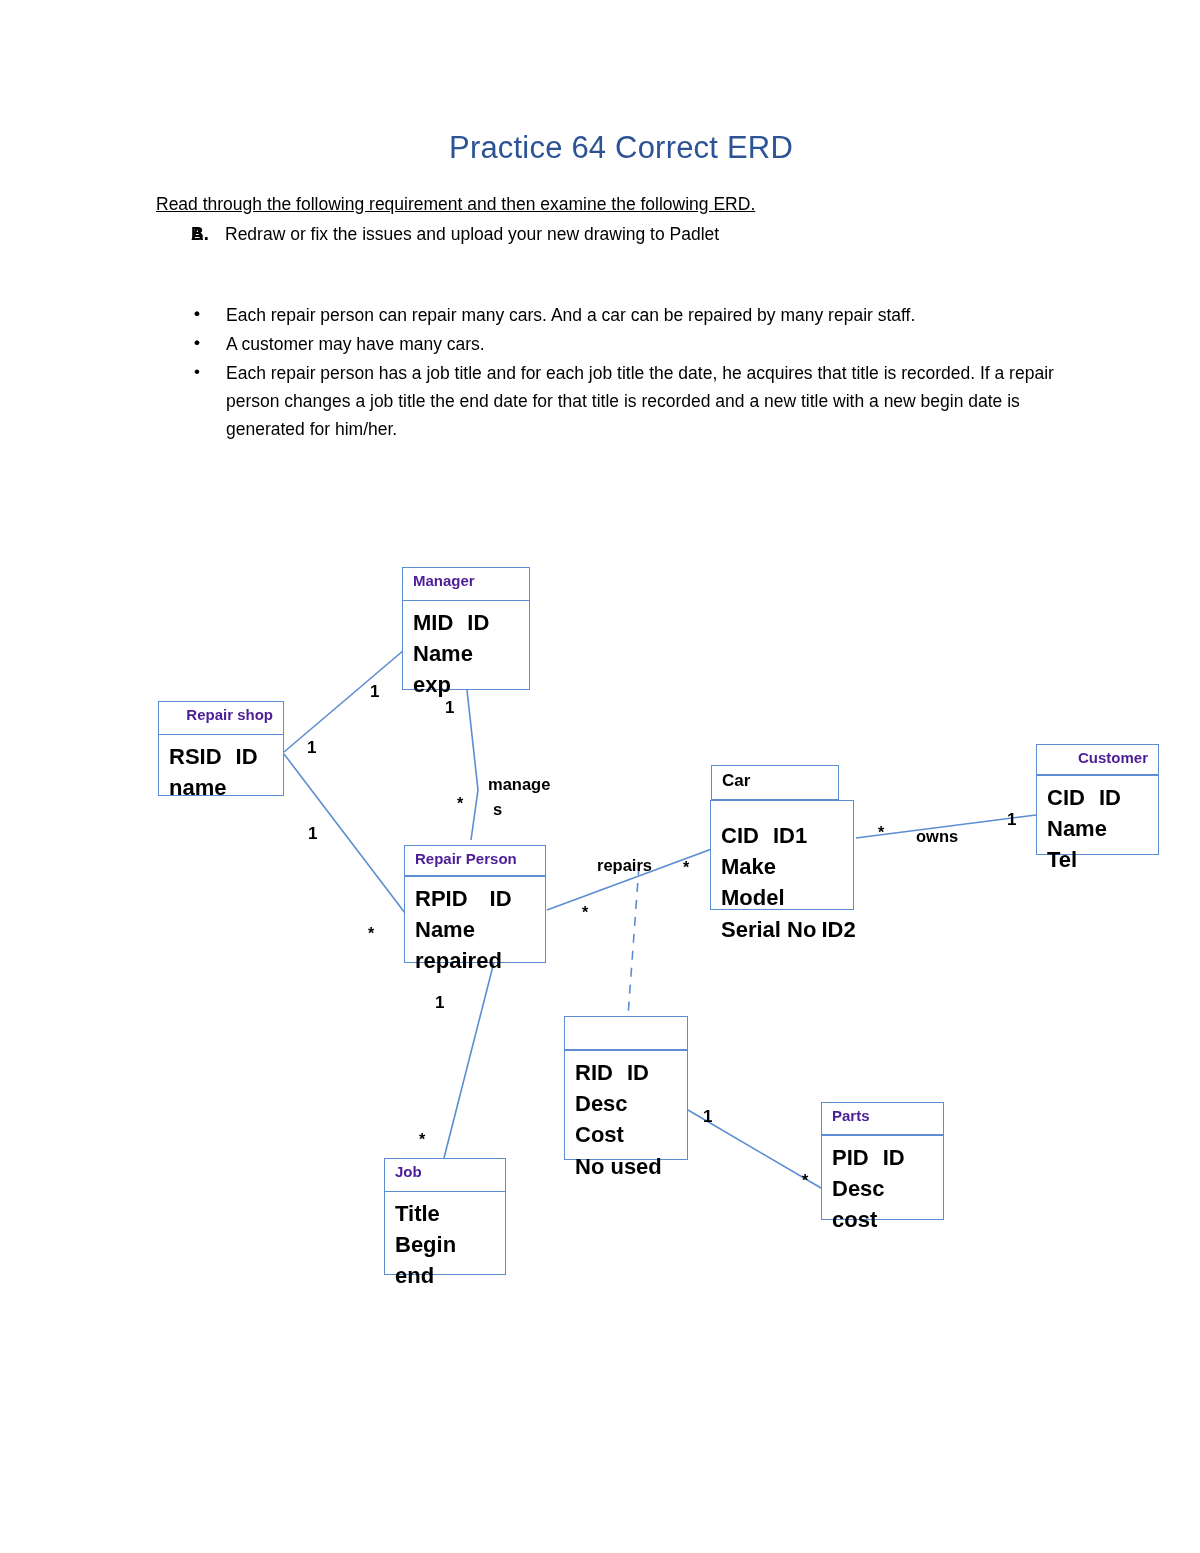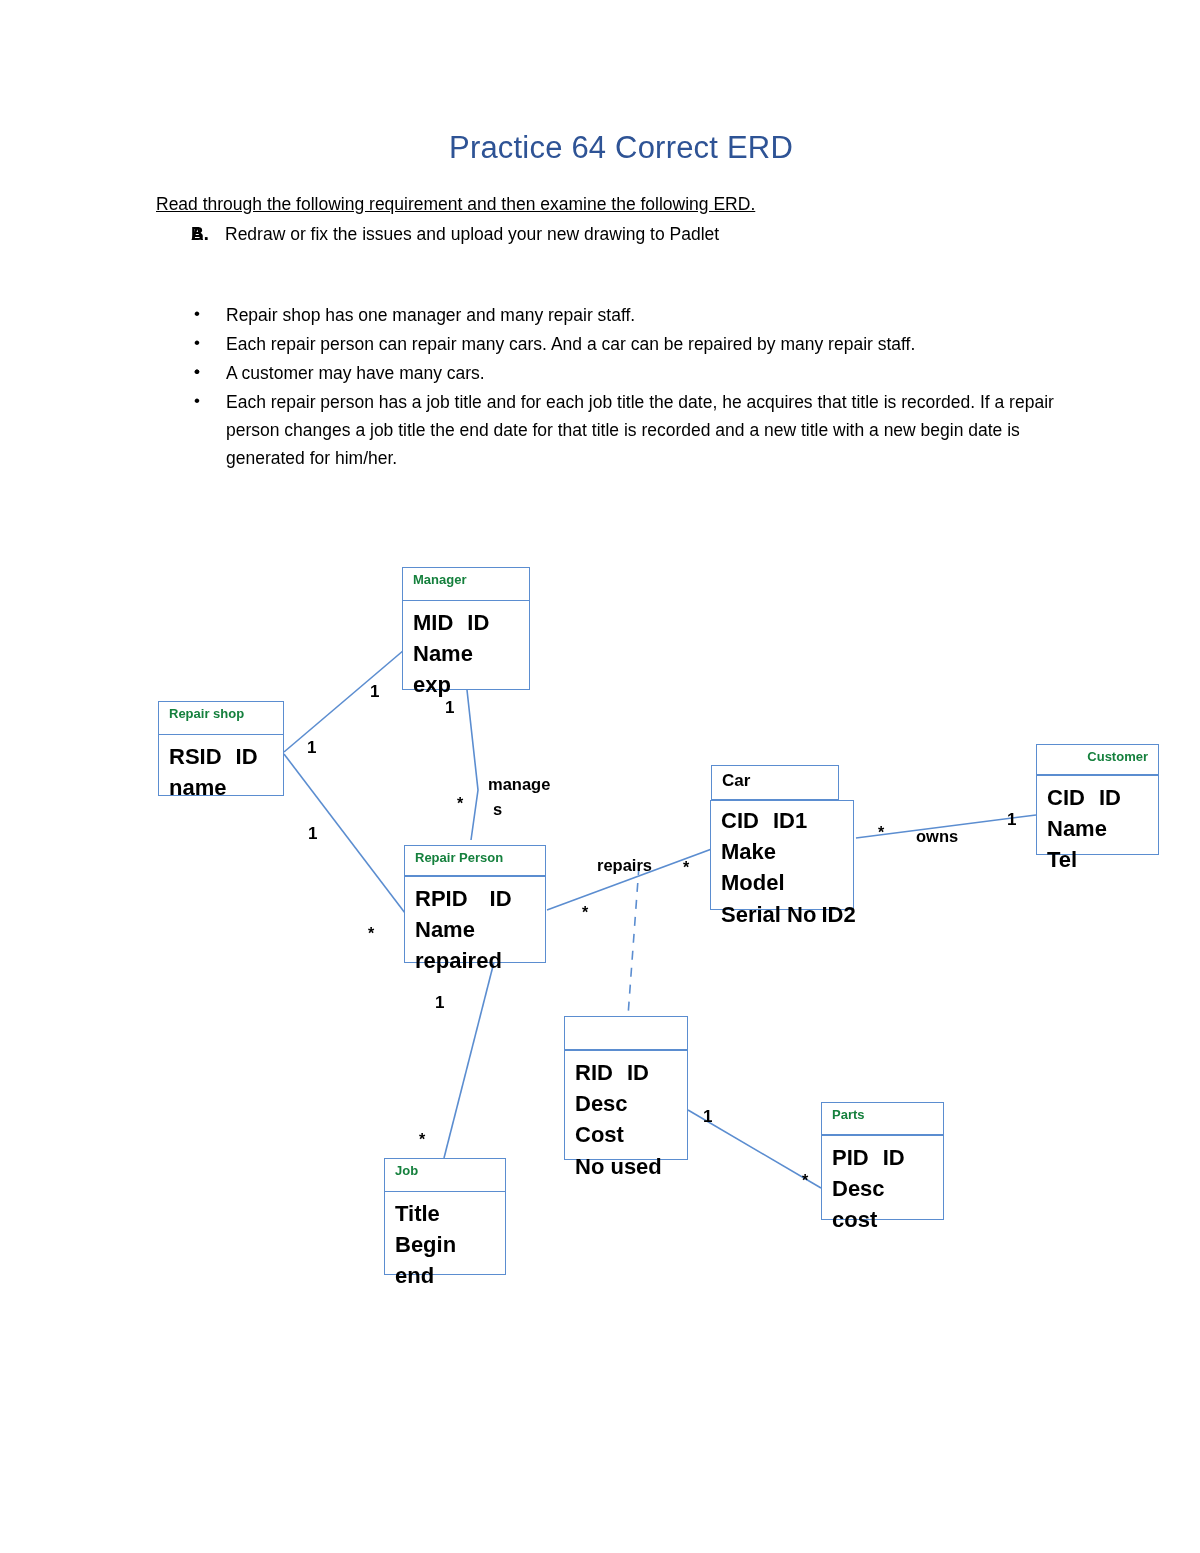--- a/index.html
+++ b/index.html
@@ -98,23 +98,23 @@
   .entity {
     position: absolute;
     border: 1.3px solid #5B8DD0;
     background: #ffffff;
     box-sizing: border-box;
   }
   .entity-header {
     border-bottom: 1.3px solid #5B8DD0;
     box-sizing: border-box;
     padding: 4px 10px 3px 10px;
-    font-size: 13px;
-    font-weight: 700;
-    color: #15803d;
+    font-size: 15px;
+    font-weight: 700;
+    color: #4c1d95;
     white-space: nowrap;
     overflow: hidden;
   }
   .entity-header.thick { border-bottom-width: 2.6px; }
   .entity-body {
     padding: 6px 10px 6px 10px;
     box-sizing: border-box;
   }
   .attr {
     font-size: 22px;
@@ -163,21 +163,20 @@
       </li>
       <li class="alpha-item">
         <span class="alpha-marker">B.</span>
         <span class="alpha-text">Redraw or fix the issues and upload your new drawing to Padlet</span>
       </li>
     </ul>
 
     <ul class="bullet-list">
       <li class="bullet-item">
         <span class="bullet-dot">•</span>
-        <span>Repair shop has one manager and many repair staff.</span>
       </li>
       <li class="bullet-item">
         <span class="bullet-dot">•</span>
         <span>Each repair person can repair many cars. And a car can be repaired by many repair staff.</span>
       </li>
       <li class="bullet-item">
         <span class="bullet-dot">•</span>
       </li>
       <li class="bullet-item">
         <span class="bullet-dot">•</span>
@@ -207,21 +206,21 @@
         <line x1="478" y1="962" x2="428" y2="1158"></line>
 
         <line x1="672" y1="1110" x2="805" y2="1188"></line>
 
         <line x1="623" y1="866" x2="612" y2="1016" stroke-dasharray="9 8"></line>
       </g>
     </svg>
   </div>
 
   <div class="entity" style="left:142px; top:701px; width:126px; height:95px;">
-    <div class="entity-header" style="height:33px;">Repair shop</div>
+    <div class="entity-header" style="height:33px;text-align:right;">Repair shop</div>
     <div class="entity-body">
       <span class="attr">
         <span class="key">RSID</span><span class="ktag">ID</span>
       </span>
       <span class="attr">
         <span class="key">name</span>
       </span>
     </div>
   </div>
 
@@ -253,21 +252,21 @@
         <span class="key">repaired</span>
       </span>
     </div>
   </div>
 
   <div class="entity" style="left:695px; top:765px; width:128px; height:36px; border-bottom-width:2.4px;">
     <div style="padding:5px 10px; font-size:17px; font-weight:700;">Car</div>
   </div>
 
   <div class="entity" style="left:694px; top:800px; width:144px; height:110px;">
-    <div class="entity-body" style="padding-top:4px;">
+    <div class="entity-body" style="padding-top:19px;">
       <span class="attr">
         <span class="key">CID</span><span class="ktag">ID1</span>
       </span>
       <span class="attr">
         <span class="key">Make</span>
       </span>
       <span class="attr">
         <span class="key">Model</span>
       </span>
       <span class="attr">

